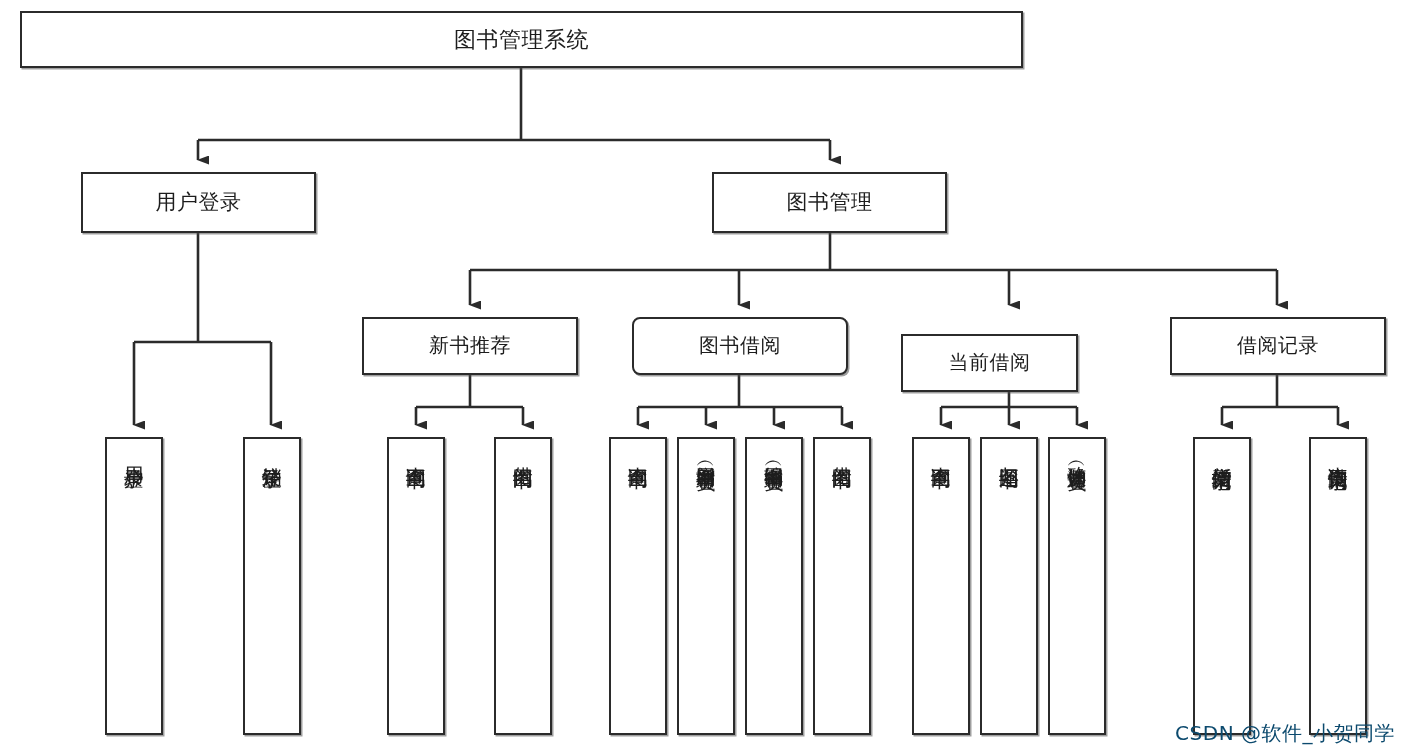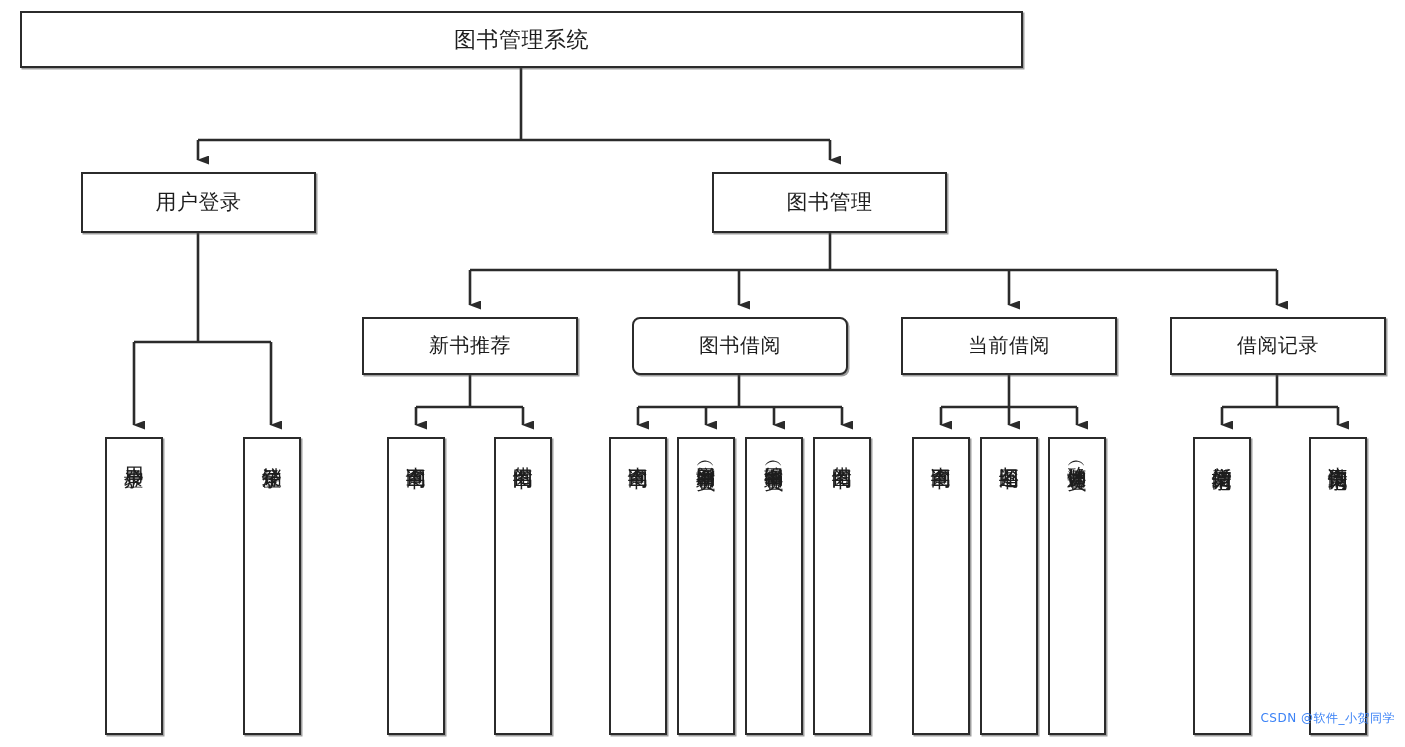--- a/index.html
+++ b/index.html
@@ -65,23 +65,23 @@
     letter-spacing: 1px;
     white-space: nowrap;
   }
   .node.leaf.tall-text .node-label {
     font-size: 19px;
     line-height: 1.34;
   }
   #watermark {
     position: absolute;
     right: 10px;
-    bottom: 20px;
-    font-size: 12px;
-    color: #3b82f6;
+    bottom: 0;
+    font-size: 20px;
+    color: #0c4a6e;
     letter-spacing: 0.5px;
     white-space: nowrap;
     z-index: 5;
   }
 </style>
 </head>
 <body>
 
 <div id="diagram-root">
 
@@ -148,21 +148,21 @@
   </div>
 
   <div class="node level-2" style="left:712px; top:172px; width:235px; height:61px;">
     <span class="node-label">图书管理</span>
   </div>
 
   <div class="node level-3" style="left:632px; top:317px; width:216px; height:58px;border-radius:8px;">
     <span class="node-label">图书借阅</span>
   </div>
 
-  <div class="node level-3" style="left:901px; top:317px; width:216px; height:58px;">
+  <div class="node level-3" style="left:901px; top:334px; width:177px; height:58px;">
     <span class="node-label">当前借阅</span>
   </div>
 
   <div class="node level-3" style="left:1170px; top:317px; width:216px; height:58px;">
     <span class="node-label">借阅记录</span>
   </div>
 
   <div class="node leaf" style="left:105px; top:437px; width:58px; height:298px;">
     <span class="node-label">用户登录</span>
   </div>

